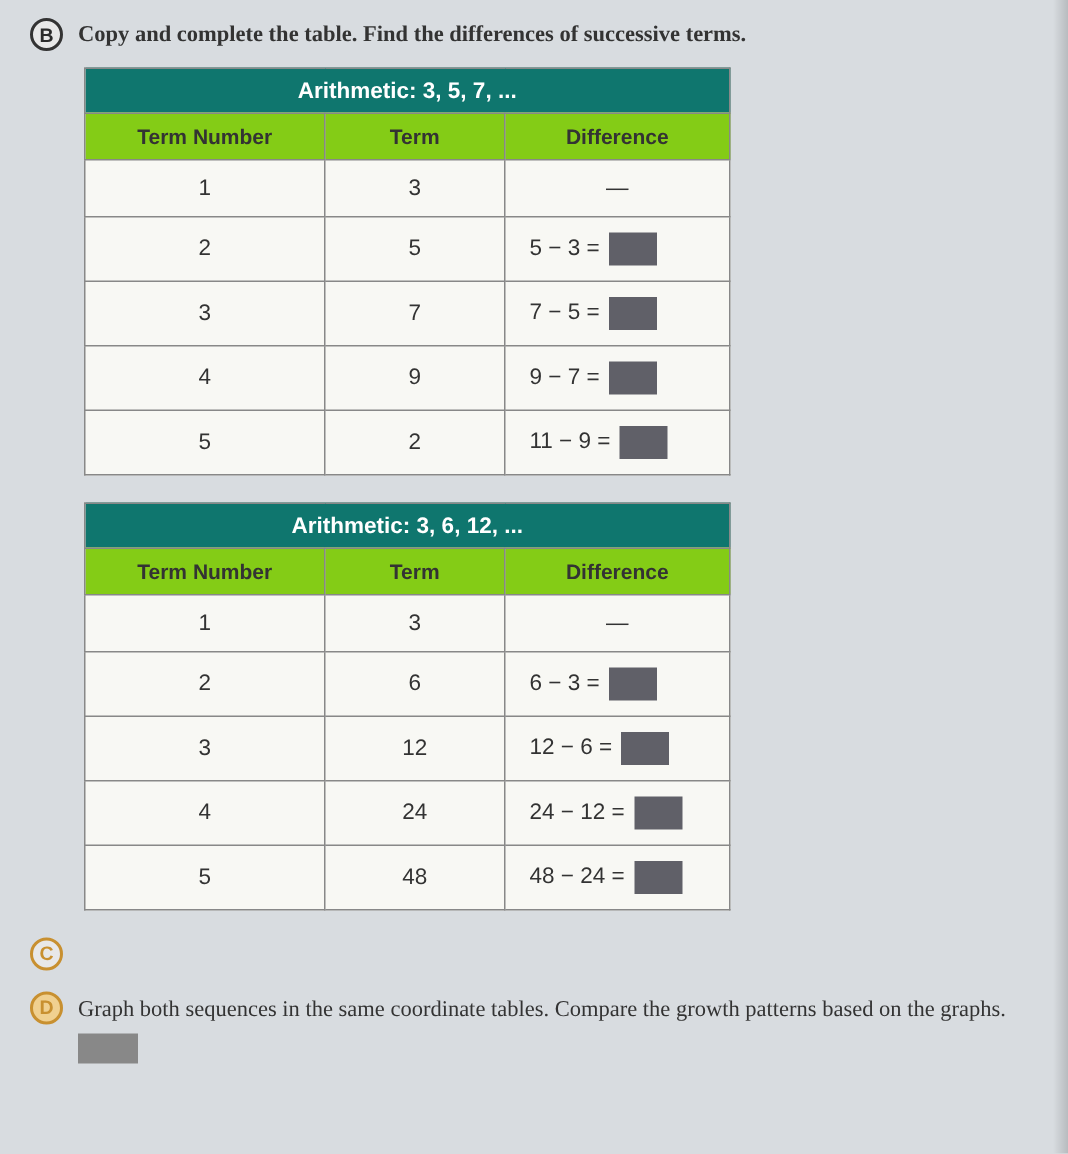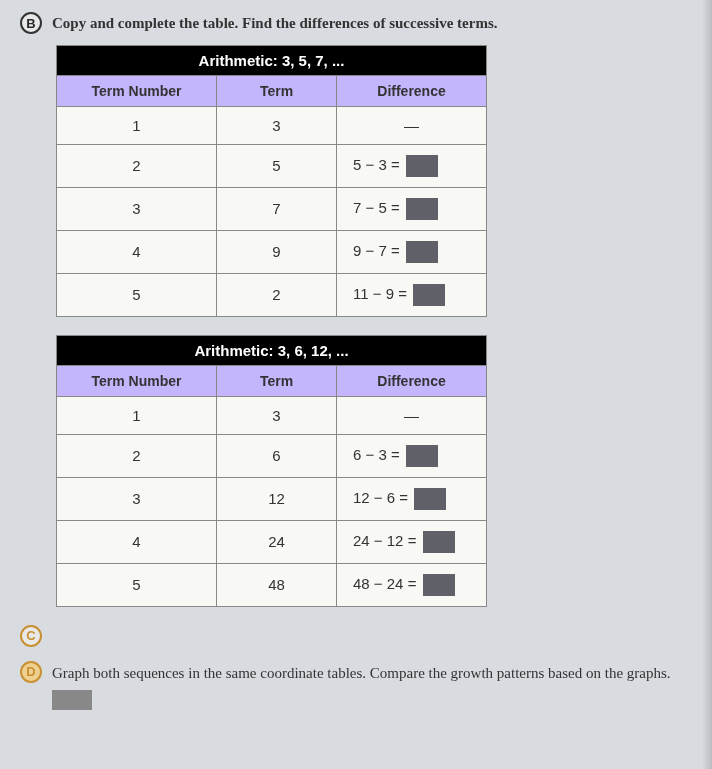--- a/index.html
+++ b/index.html
@@ -54,31 +54,31 @@
     }
     .table-wrap {
       margin-left: 36px;
       margin-bottom: 18px;
     }
     table {
       border-collapse: collapse;
       background: #f5f5f0;
     }
     .table-title {
-      background: #000000;
+      background: #0f766e;
       color: #fff;
       text-align: center;
       font-weight: bold;
       font-family: Arial, sans-serif;
       font-size: 15px;
       padding: 6px 8px;
       border: 1px solid #888;
     }
     th {
-      background: #c4b5fd;
+      background: #84cc16;
       font-weight: bold;
       font-family: Arial, sans-serif;
       font-size: 14px;
       padding: 7px 8px;
       border: 1px solid #888;
       text-align: center;
       color: #333;
     }
     td {
       border: 1px solid #888;

